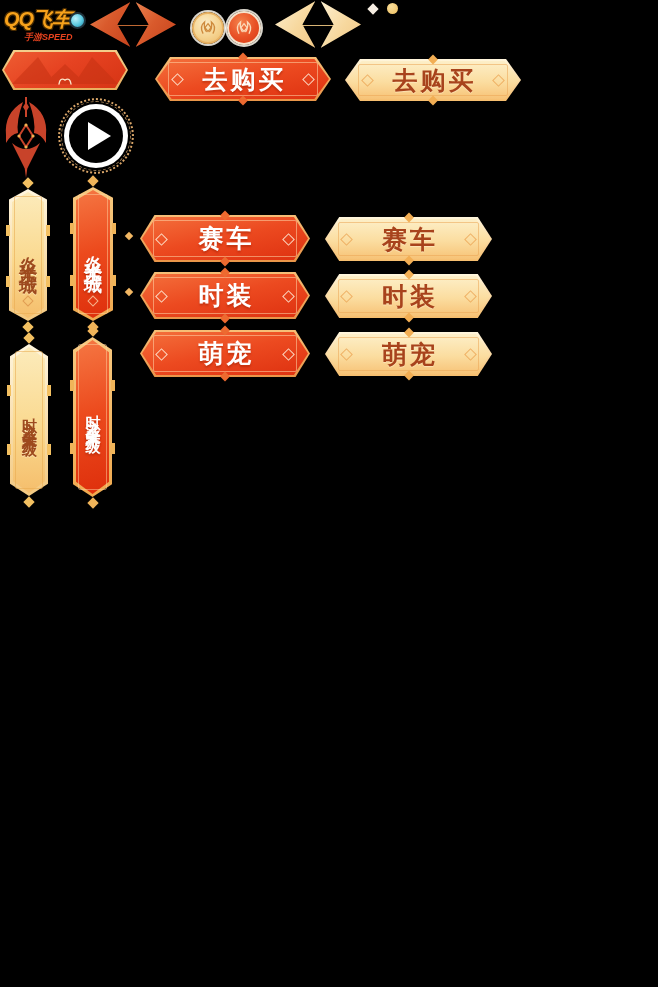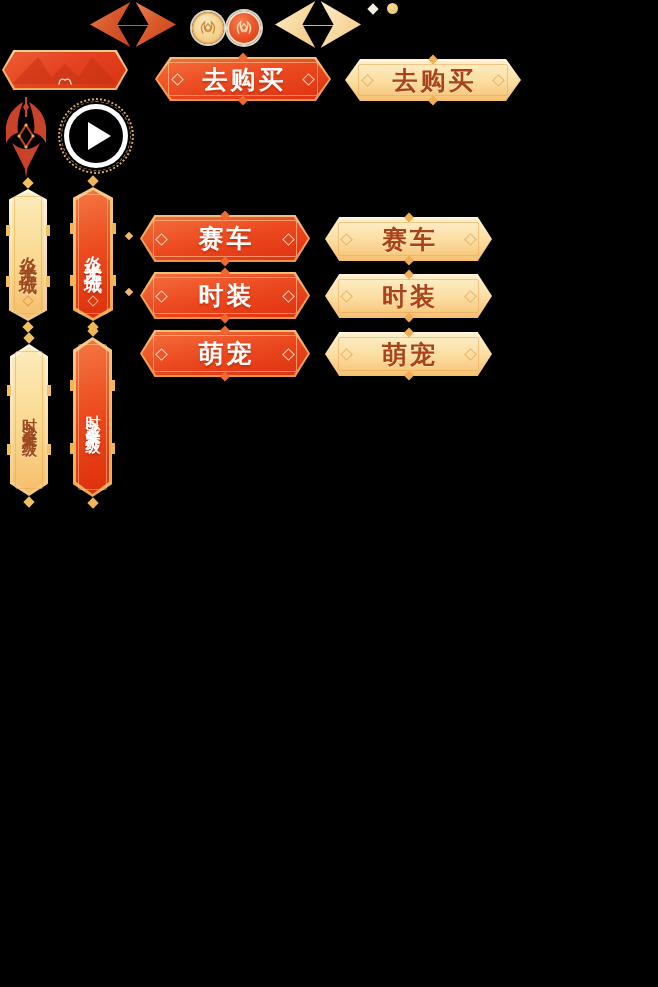--- a/index.html
+++ b/index.html
@@ -109,20 +109,24 @@
          border:1px solid rgba(210,130,60,.6);transform:rotate(45deg);}
   .vb.red .v-acc{border-color:rgba(255,230,190,.7);}
 
   .tick{position:absolute;width:6px;height:6px;transform:rotate(45deg);background:#F2B763;}
 </style>
 </head>
 <body>
 
 <div id="canvas">
 
+  <div class="logo">
+    <div class="logo-main"><span>QQ飞车</span><span class="logo-wheel"></span></div>
+    <div class="logo-sub">手游SPEED</div>
+  </div>
 
   <div class="orn red" style="left:90px;top:2px;width:86px;height:45px;">
     <span class="midline"></span>
     <span class="tri l"></span>
     <span class="tri r"></span>
   </div>
 
   <div class="coin gold" style="left:192px;top:12px;width:28px;height:28px;">
     <svg viewBox="0 0 28 28">
       <g fill="none" stroke="#CE8A3C" stroke-width="1.6" stroke-linecap="round">

